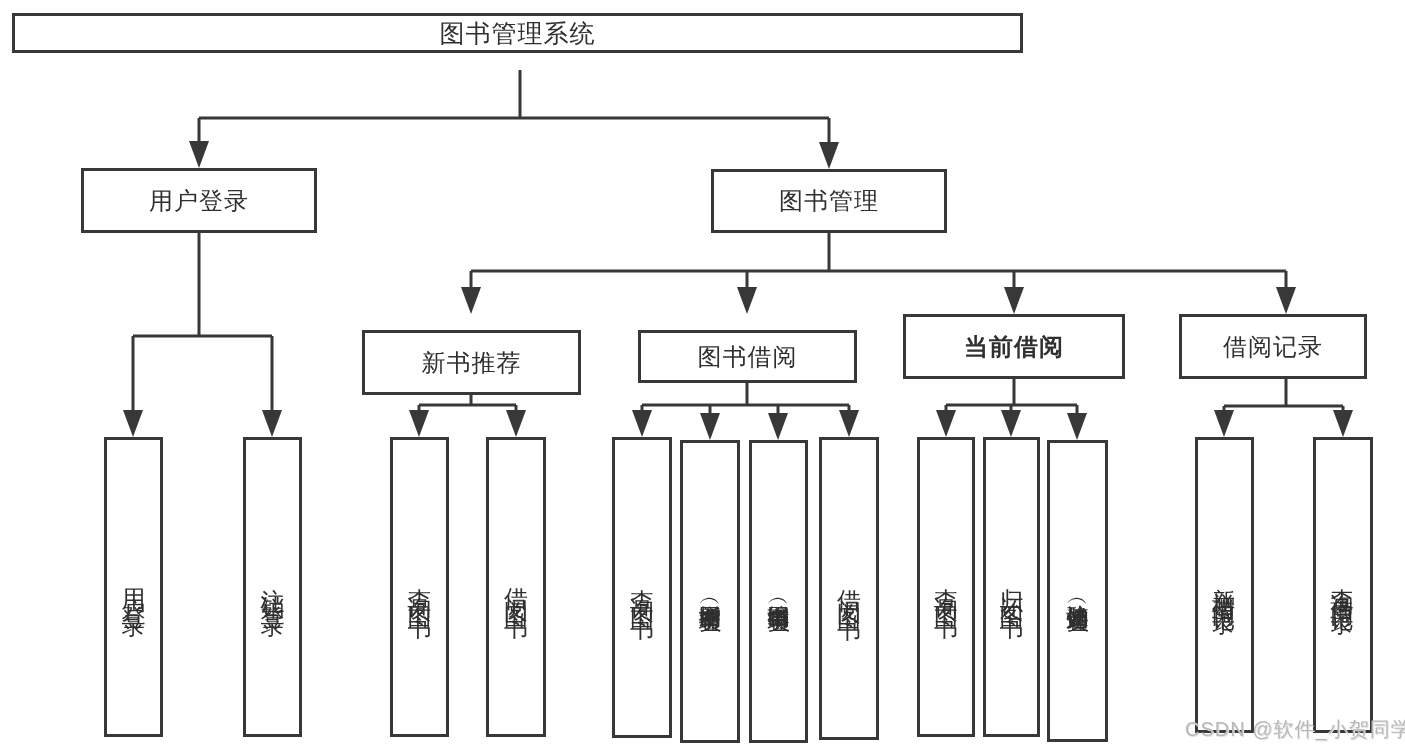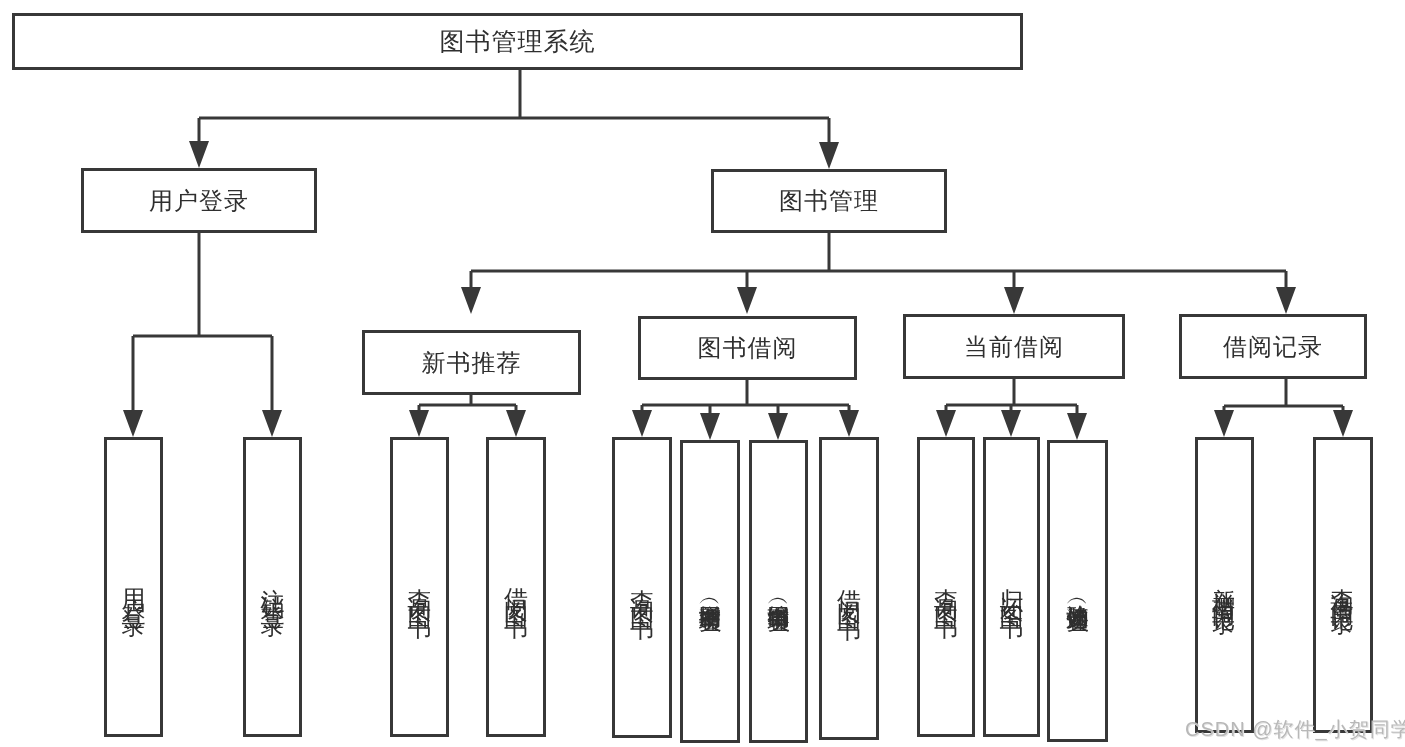--- a/index.html
+++ b/index.html
@@ -73,28 +73,28 @@
       M700 413 L720 413 L710 440 Z
       M768 413 L788 413 L778 440 Z
       M839 410 L859 410 L849 437 Z
       M936 410 L956 410 L946 437 Z
       M1001 410 L1021 410 L1011 437 Z
       M1067 413 L1087 413 L1077 440 Z
       M1214 410 L1234 410 L1224 437 Z
       M1333 410 L1353 410 L1343 437 Z"></path>
   </svg>
 
-  <div class="hbox root" style="left:12px; top:13px; width:1011px; height:57px;">图书管理系统</div>
+  <div class="hbox root" style="left:12px; top:13px; width:1011px; height:40px;">图书管理系统</div>
 
   <div class="hbox" style="left:81px; top:168px; width:236px; height:65px;">用户登录</div>
   <div class="hbox" style="left:711px; top:169px; width:236px; height:64px;">图书管理</div>
 
   <div class="hbox" style="left:362px; top:314px; width:219px; height:65px;margin-top:16px;">新书推荐</div>
-  <div class="hbox" style="left:638px; top:316px; width:219px; height:64px;">图书借阅</div>
-  <div class="hbox" style="left:903px; top:314px; width:222px; height:65px;">当前借阅</div>
+  <div class="hbox" style="left:638px; top:330px; width:219px; height:53px;">图书借阅</div>
+  <div class="hbox" style="left:903px; top:314px; width:222px; height:65px;font-weight:bold;">当前借阅</div>
   <div class="hbox" style="left:1179px; top:314px; width:188px; height:65px;">借阅记录</div>
 
   <div class="leaf" style="left:104px; top:437px; width:59px; height:300px;">
     <span class="v4">用户登录</span>
   </div>
   <div class="leaf" style="left:243px; top:437px; width:59px; height:300px;">
     <span class="v4">注销登录</span>
   </div>
 
   <div class="leaf" style="left:390px; top:437px; width:59px; height:300px;">

